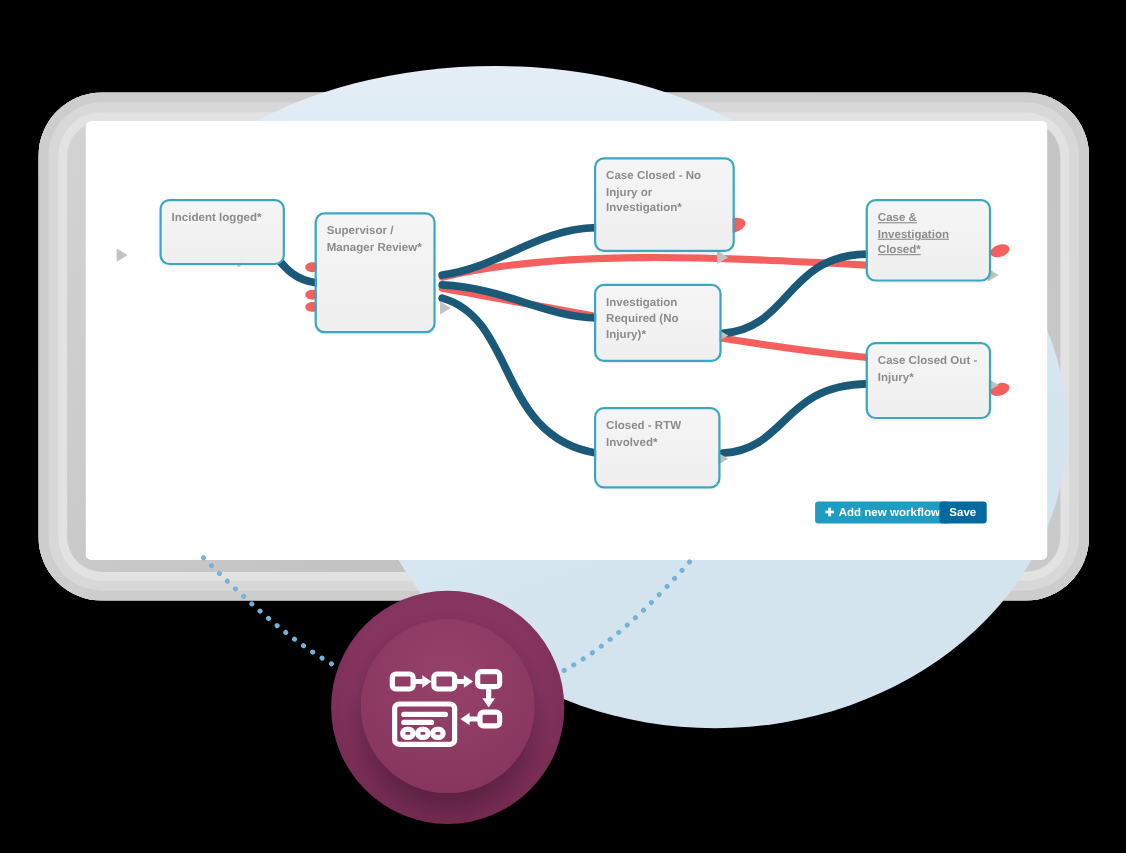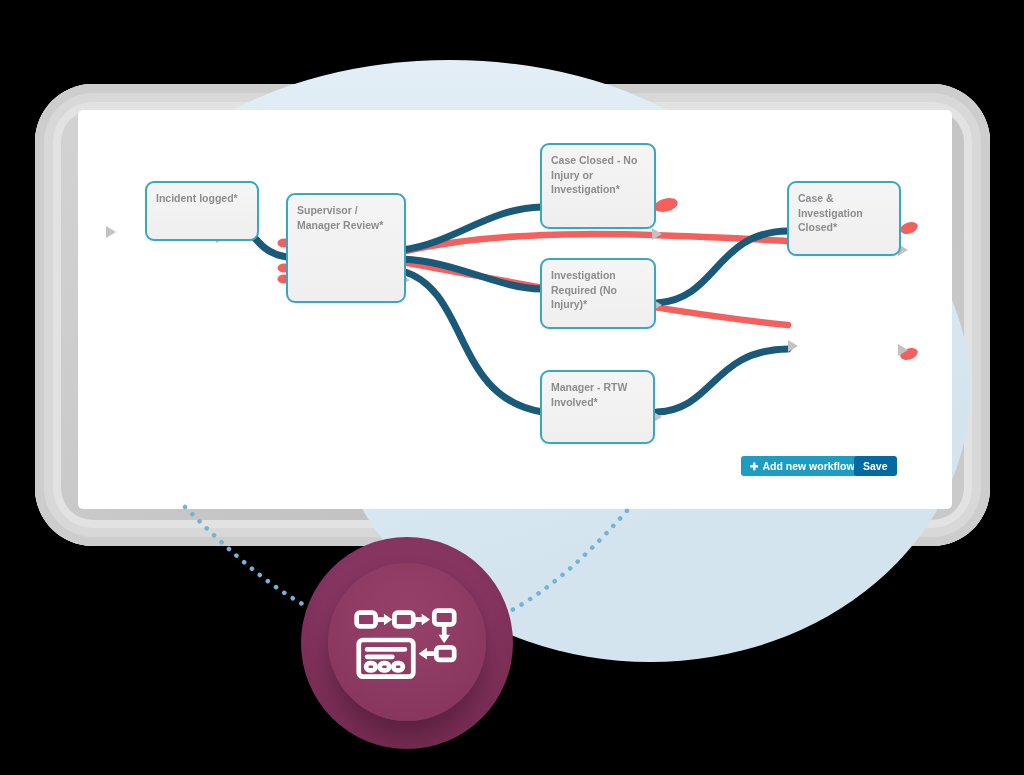--- a/index.html
+++ b/index.html
@@ -22,25 +22,25 @@
 
   
   svg.layer{position:absolute;left:0;top:0;width:1024px;height:775px;pointer-events:none;}
 
   
   .node{position:absolute;background:linear-gradient(180deg,#f5f5f5,#efefef);
         border:2px solid #3aa6bf;border-radius:9px;box-sizing:border-box;
         padding:8px 9px;font-size:10.5px;font-weight:bold;color:#8c8c8c;line-height:1.4;
         box-shadow:0 1px 2px rgba(0,0,0,0.07);}
   .n-incident{left:105px;top:181px;width:114px;height:60px;margin-left:40px;}
-  .n-supervisor{left:286px;top:193px;width:120px;height:110px;}
-  .n-ccni{left:540px;top:143px;width:116px;height:86px;}
+  .n-supervisor{left:286px;top:193px;width:110px;height:110px;}
+  .n-ccni{left:540px;top:143px;width:128px;height:86px;}
   .n-invreq{left:540px;top:258px;width:116px;height:71px;}
   .n-rtw{left:540px;top:370px;width:115px;height:74px;}
-  .n-cic{left:787px;top:181px;width:114px;height:75px;}
+  .n-cic{left:787px;top:181px;width:114px;height:75px;text-decoration:underline;}
   .n-ccoi{left:787px;top:311px;width:114px;height:70px;}
 
   
   .btn{position:absolute;height:20px;border:none;border-radius:3px;color:#fff;
        font-family:"Liberation Sans",sans-serif;font-size:10.5px;font-weight:bold;
        display:flex;align-items:center;justify-content:center;padding:0 9px;cursor:pointer;}
   .btn-add{left:741px;top:456px;background:#1e9cc2;gap:4px;}
   .btn-add .plus{font-size:10px;}
   .btn-save{left:854px;top:456px;background:#0369a1;}
 
@@ -120,24 +120,27 @@
   <div class="node n-supervisor">
     <span>Supervisor / Manager Review*</span>
   </div>
   <div class="node n-ccni">
     <span>Case Closed - No Injury or Investigation*</span>
   </div>
   <div class="node n-invreq">
     <span>Investigation Required (No Injury)*</span>
   </div>
   <div class="node n-rtw">
-    <span>Manager - RTW Involved*</span>
+    <span>Closed - RTW Involved*</span>
   </div>
   <div class="node n-cic">
     <span>Case &amp; Investigation Closed*</span>
+  </div>
+  <div class="node n-ccoi">
+    <span>Case Closed Out - Injury*</span>
   </div>
 
   <button class="btn btn-add">
     <span class="plus">✚</span>
     <span>Add new workflow</span>
   </button>
   <button class="btn btn-save">
     <span>Save</span>
   </button>
 

